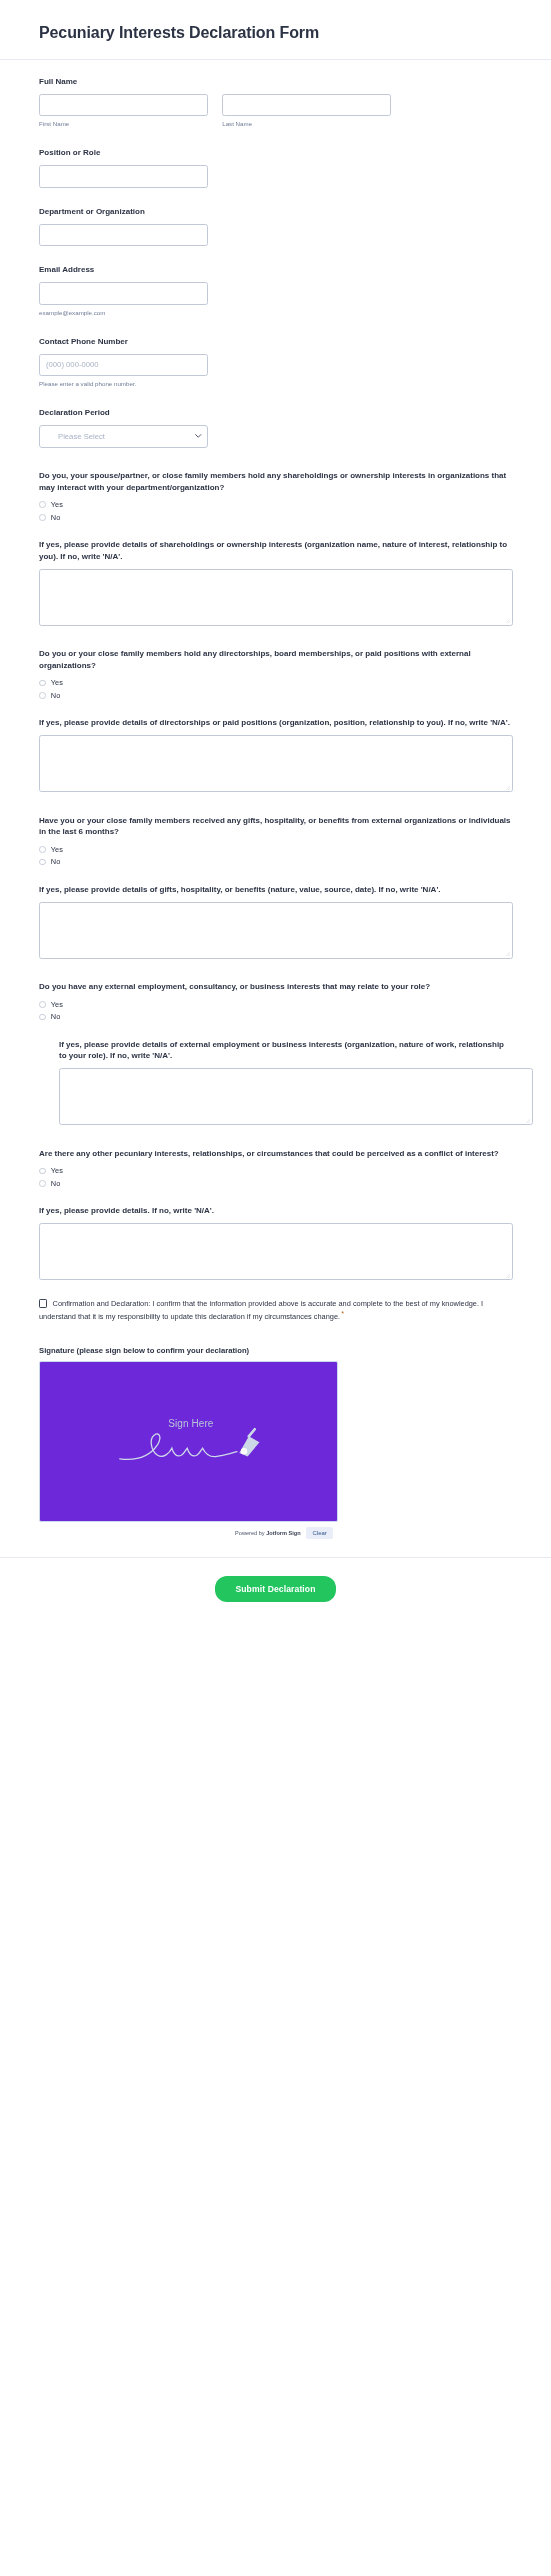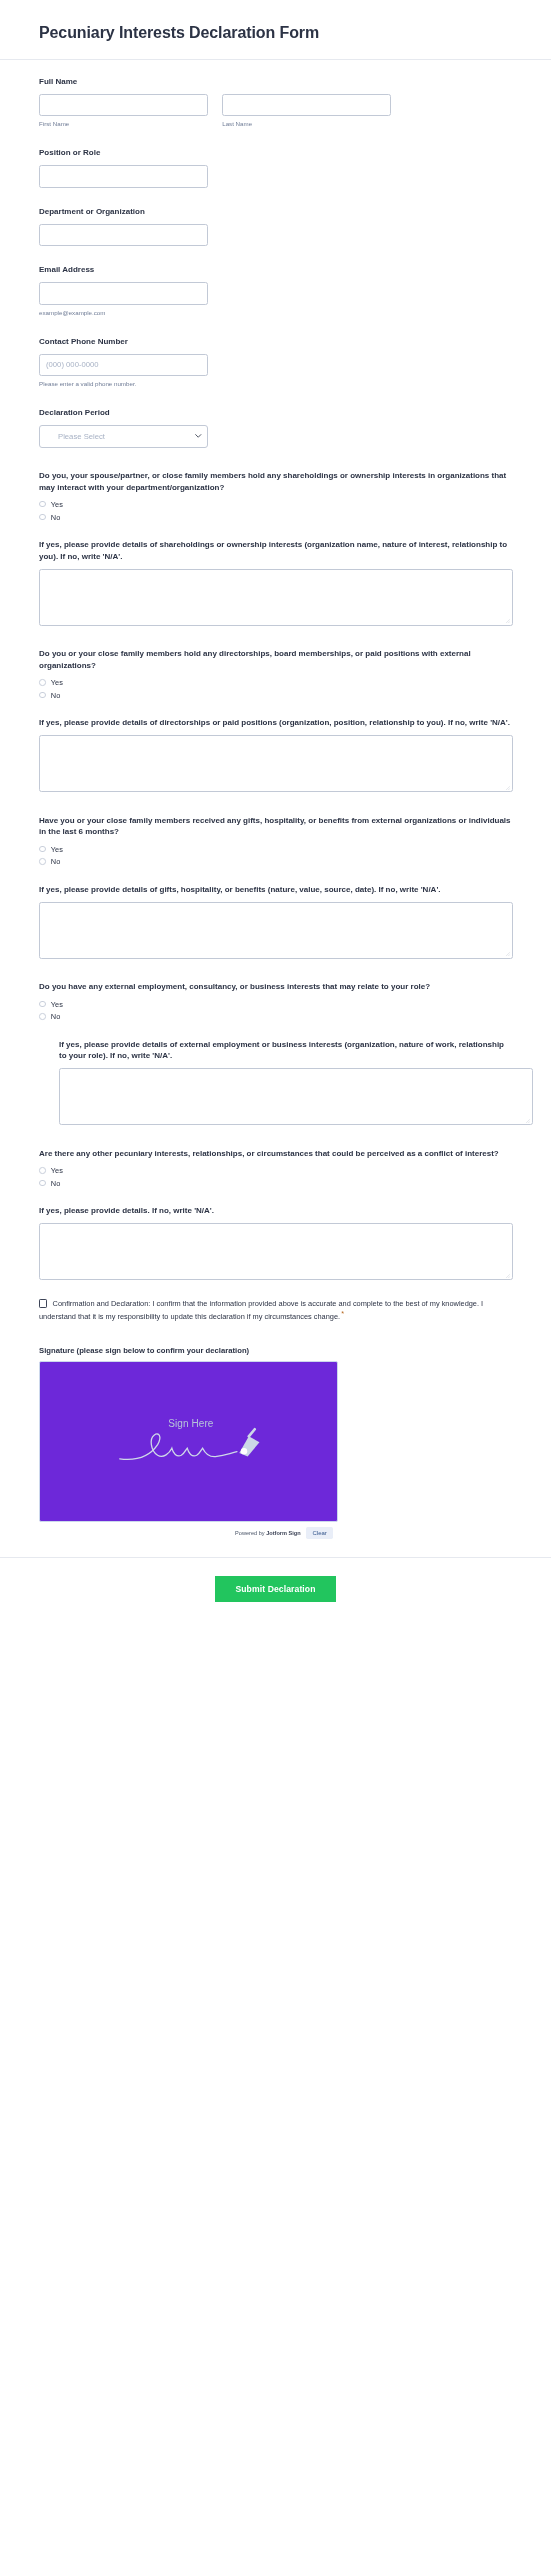--- a/index.html
+++ b/index.html
@@ -136,20 +136,21 @@
     align-items: center;
     pointer-events: none;
   }
 
   
   .radio-group {
     margin-top: 1.8px;
   }
   .radio-item {
     display: flex;
+    align-items: center;
     gap: 5.3px;
     margin-bottom: 5.3px;
   }
   .radio-dot {
     width: 6.5px;
     height: 6.5px;
     border: 0.6px solid #c9cfdb;
     border-radius: 50%;
     background: #fff;
     flex: 0 0 auto;
@@ -273,21 +274,21 @@
   }
   .submit-wrap {
     text-align: center;
     padding: 18px 0 24px 0;
   }
   .submit-btn {
     display: inline-block;
     background: #22c55e;
     color: #ffffff;
     border: none;
-    border-radius: 0;
+    border-radius: 12px;
     font-family: "Liberation Sans", sans-serif;
     font-size: 8.6px;
     font-weight: bold;
     padding: 8.3px 20px;
     cursor: pointer;
     letter-spacing: 0.1px;
   }
 </style>
 </head>
 <body>

